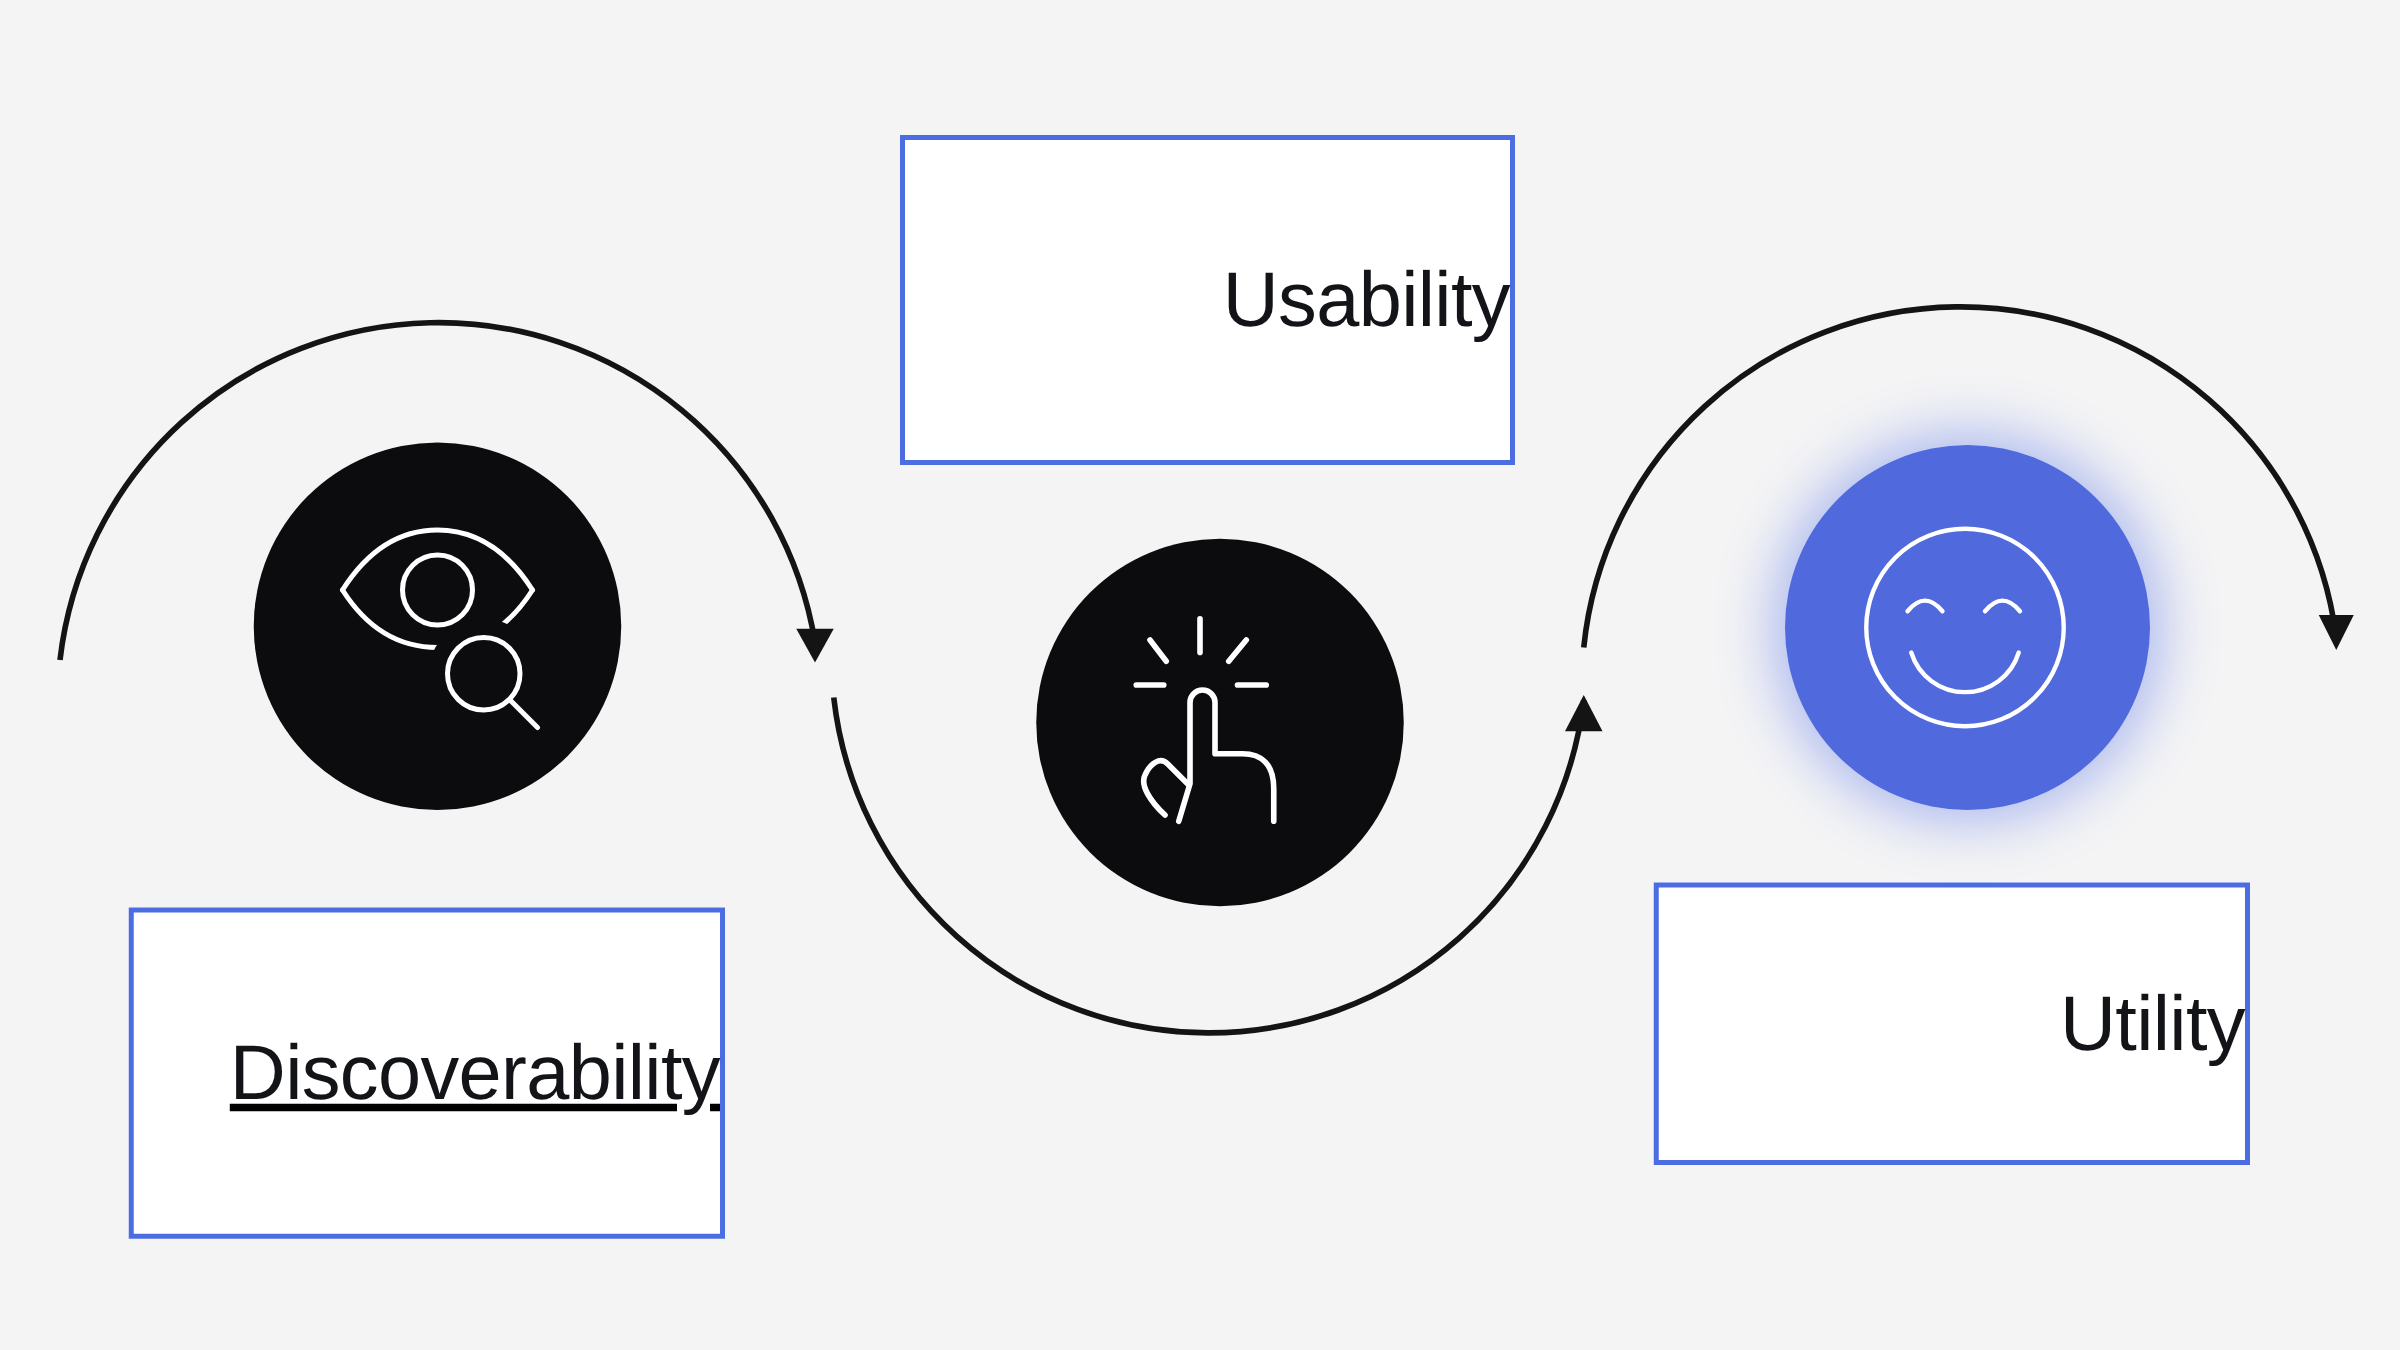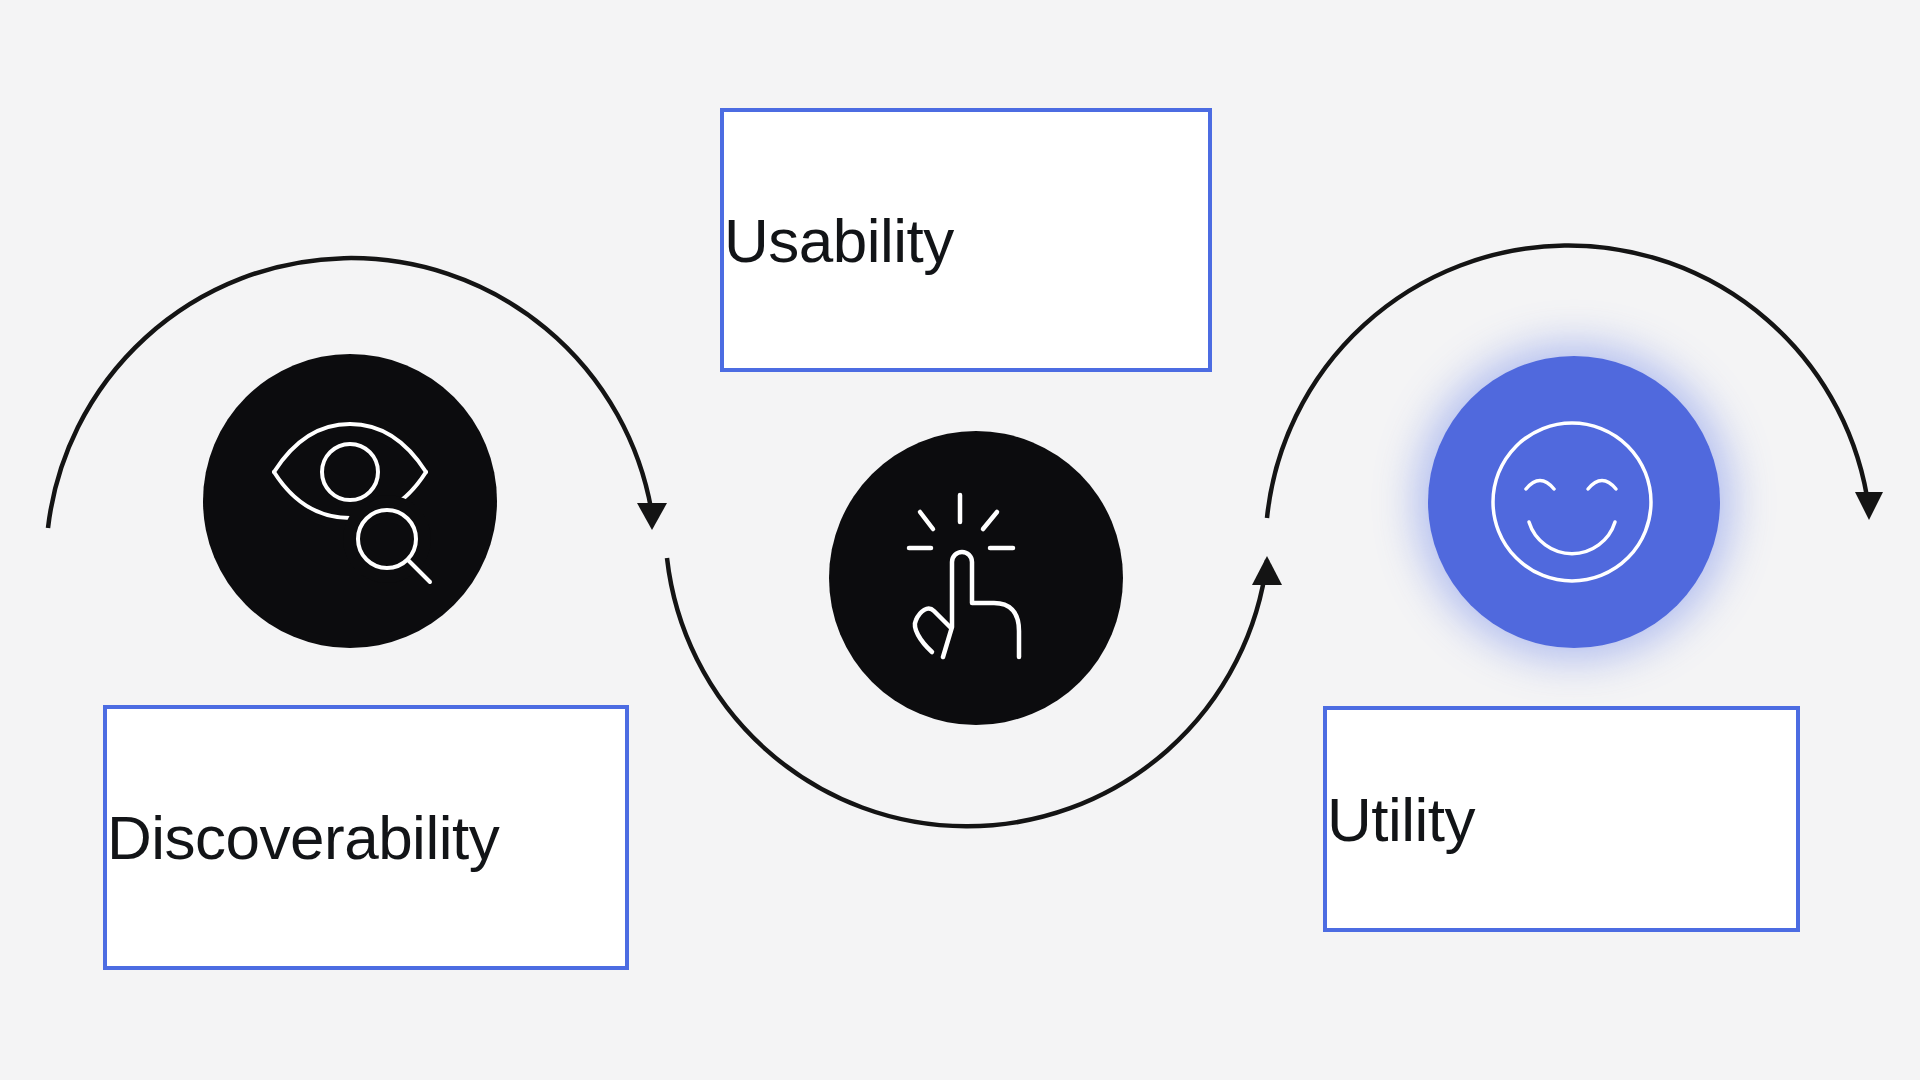--- a/index.html
+++ b/index.html
@@ -42,25 +42,25 @@
   .circle-discoverability { left: 203px; top: 354px; width: 294px; height: 294px; }
   .circle-usability       { left: 829px; top: 431px; width: 294px; height: 294px; }
   .circle-utility         { left: 1428px; top: 356px; width: 292px; height: 292px; }
 
   .label-box {
     position: absolute;
     background: #ffffff;
     border: 4px solid #4c6ce2;
     display: flex;
     align-items: center;
-    justify-content: flex-start;
+    justify-content: flex-end;
     box-sizing: border-box;
   }
   .box-usability       { left: 720px;  top: 108px; width: 492px; height: 264px; }
-  .box-discoverability { left: 103px;  top: 705px; width: 526px; height: 265px; }
+  .box-discoverability { left: 103px;  top: 726px; width: 477px; height: 265px; text-decoration: underline; }
   .box-utility         { left: 1323px; top: 706px; width: 477px; height: 226px; }
 
   .label-text {
     font-size: 62px;
     color: #121417;
     letter-spacing: -0.5px;
     white-space: nowrap;
   }
   .icon-svg { display: block; }
 </style>

